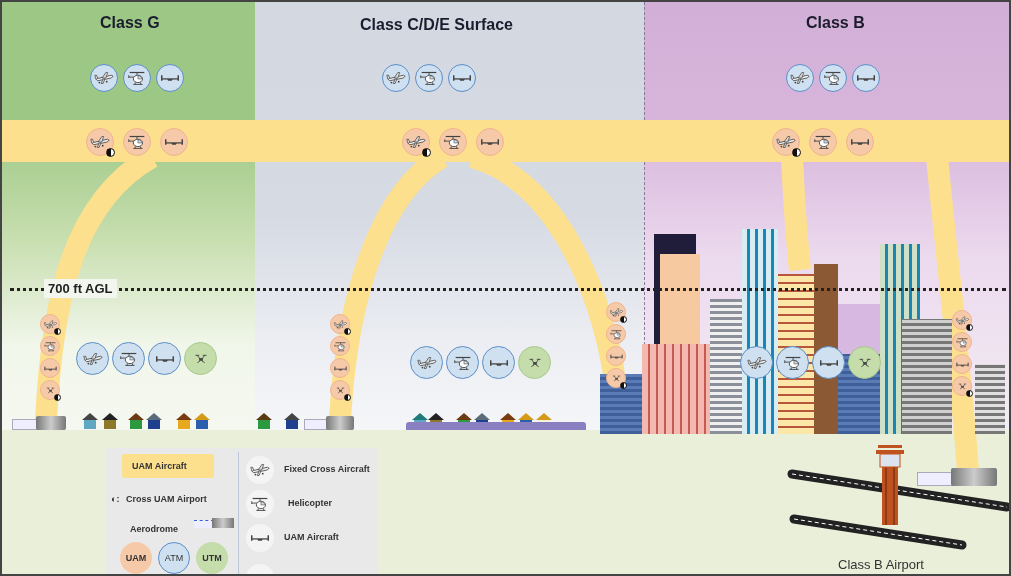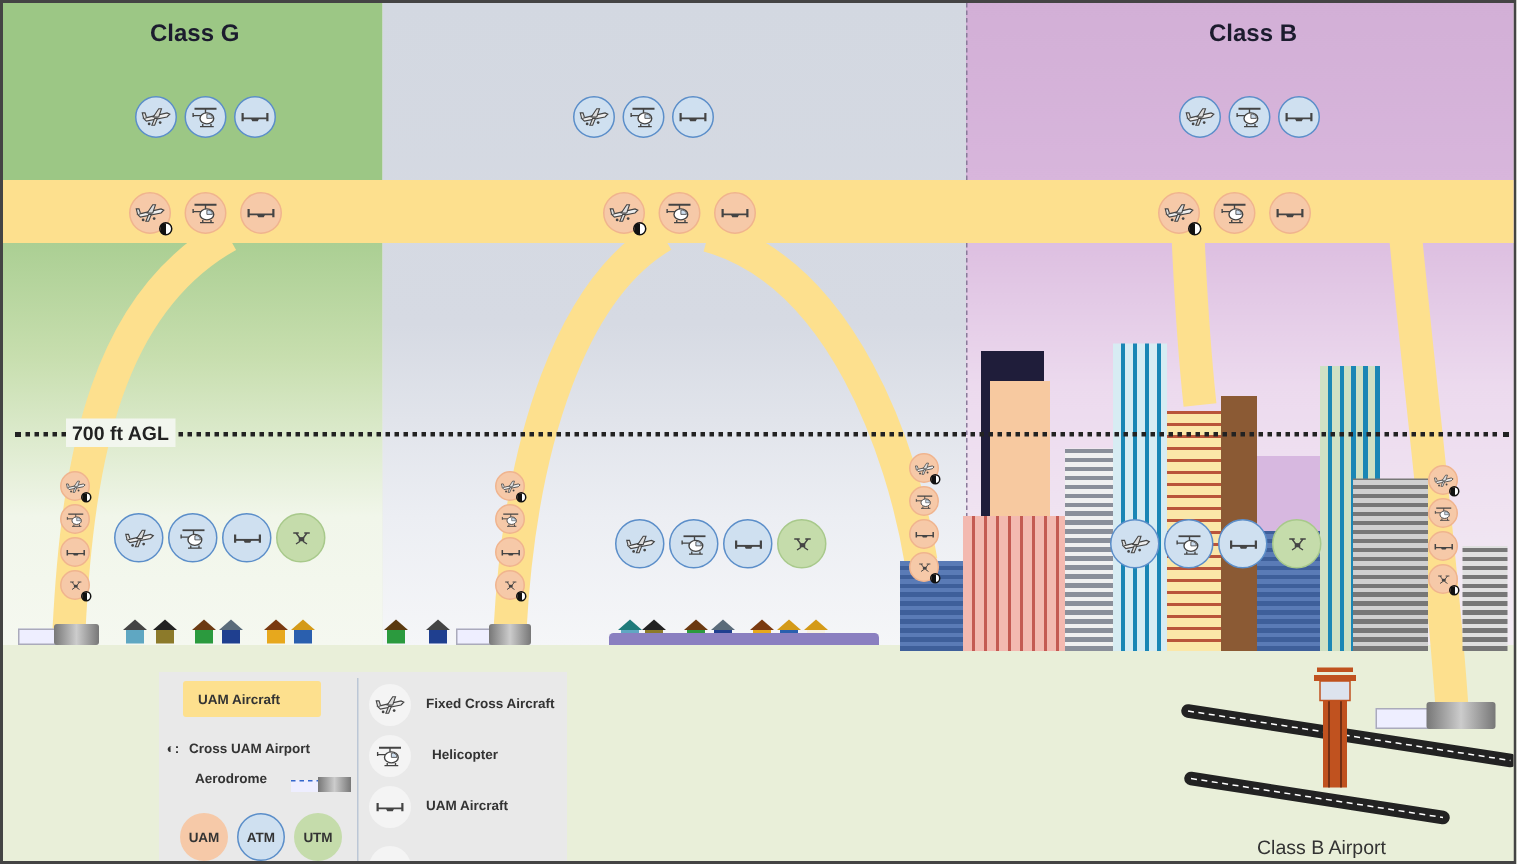--- a/index.html
+++ b/index.html
@@ -60,20 +60,21 @@
 
 <div id="canvas">
 
   <div class="abs" style="left:0;top:0;width:253px;height:428px;background:linear-gradient(180deg,#9cc785 0%,#9cc785 28%,#c7deae 55%,#f1f6ea 80%,#f5f8f0 100%);"></div>
   <div class="abs" style="left:253px;top:0;width:389px;height:428px;background:linear-gradient(180deg,#d3d8e1 0%,#d6dae3 50%,#eceef3 80%,#f5f6f8 100%);"></div>
   <div class="abs" style="left:642px;top:0;width:369px;height:428px;background:linear-gradient(180deg,#d2afd6 0%,#d8b6dc 30%,#ecdaee 60%,#f3ecf4 100%);border-left:1px dashed #8a7a9a;"></div>
 
   <div class="abs" style="left:0;top:428px;width:1011px;height:150px;background:#e9efd9;"></div>
 
   <div class="zone-title" style="left:98px;">Class G</div>
+  <div class="zone-title" style="left:358px;top:14px;">Class C/D/E Surface</div>
   <div class="zone-title" style="left:804px;">Class B</div>
 
   <svg class="abs" style="left:0;top:0;" width="1011" height="576">
     <g fill="none" stroke="#fde08e" stroke-width="22">
       <path d="M44 418 C 50 300, 70 200, 150 155"></path>
       <path d="M338 418 C 345 290, 380 190, 440 155"></path>
       <path d="M470 155 C 560 180, 600 300, 612 372"></path>
       <path d="M790 155 C 792 200, 795 240, 798 268"></path>
       <path d="M935 155 C 945 260, 960 380, 966 470"></path>
     </g>
@@ -380,31 +381,31 @@
       </div>
     </div>
 
   <div class="legend-box">
     <div class="abs" style="left:16px;top:6px;width:92px;height:24px;background:#fde08e;border-radius:2px;"></div>
     <div class="legend-text" style="left:26px;top:13px;">UAM Aircraft</div>
 
     <div class="legend-text" style="left:5px;top:46px;">◐:</div>
     <div class="legend-text" style="left:20px;top:46px;">Cross UAM Airport</div>
 
-    <div class="legend-text" style="left:24px;top:66px;">Aerodrome</div>
+    <div class="legend-text" style="left:24px;top:76px;">Aerodrome</div>
     <div class="abs" style="left:88px;top:70px;width:40px;height:10px;">
       <div style="position:absolute;left:0;top:2px;width:20px;height:8px;background:#eef;border-top:1px dashed #36c;"></div>
       <div style="position:absolute;left:18px;top:0;width:22px;height:10px;background:linear-gradient(90deg,#777,#ccc,#777);"></div>
     </div>
 
     <div id="legend-badges">
         <div class="abs" style="left: 14px; top: 94px; width: 32px; height: 32px; border-radius: 50%; display: flex; align-items: center; justify-content: center; font-size: 9px; font-weight: bold; color: rgb(51, 51, 51); background: rgb(246, 201, 168);">
           <span>UAM</span>
         </div>
-        <div class="abs" style="left: 52px; top: 94px; width: 32px; height: 32px; border-radius: 50%; display: flex; align-items: center; justify-content: center; font-size: 9px; font-weight: bold; color: rgb(51, 51, 51); background: rgb(207, 224, 240); border: 1.5px solid rgb(91, 142, 201);">
+        <div class="abs" style="left: 52px; top: 94px; width: 32px; height: 32px; border-radius: 50%; display: flex; align-items: center; justify-content: center; font-size: 9px; font-weight: normal; color: rgb(51, 51, 51); background: rgb(207, 224, 240); border: 1.5px solid rgb(91, 142, 201);">
           <span>ATM</span>
         </div>
         <div class="abs" style="left: 90px; top: 94px; width: 32px; height: 32px; border-radius: 50%; display: flex; align-items: center; justify-content: center; font-size: 9px; font-weight: bold; color: rgb(51, 51, 51); background: rgb(197, 220, 171);">
           <span>UTM</span>
         </div>
       </div>
 
     <div class="abs" style="left:132px;top:4px;width:1px;height:124px;background:#bcc7d6;"></div>
 
     <div id="legend-aircraft">

